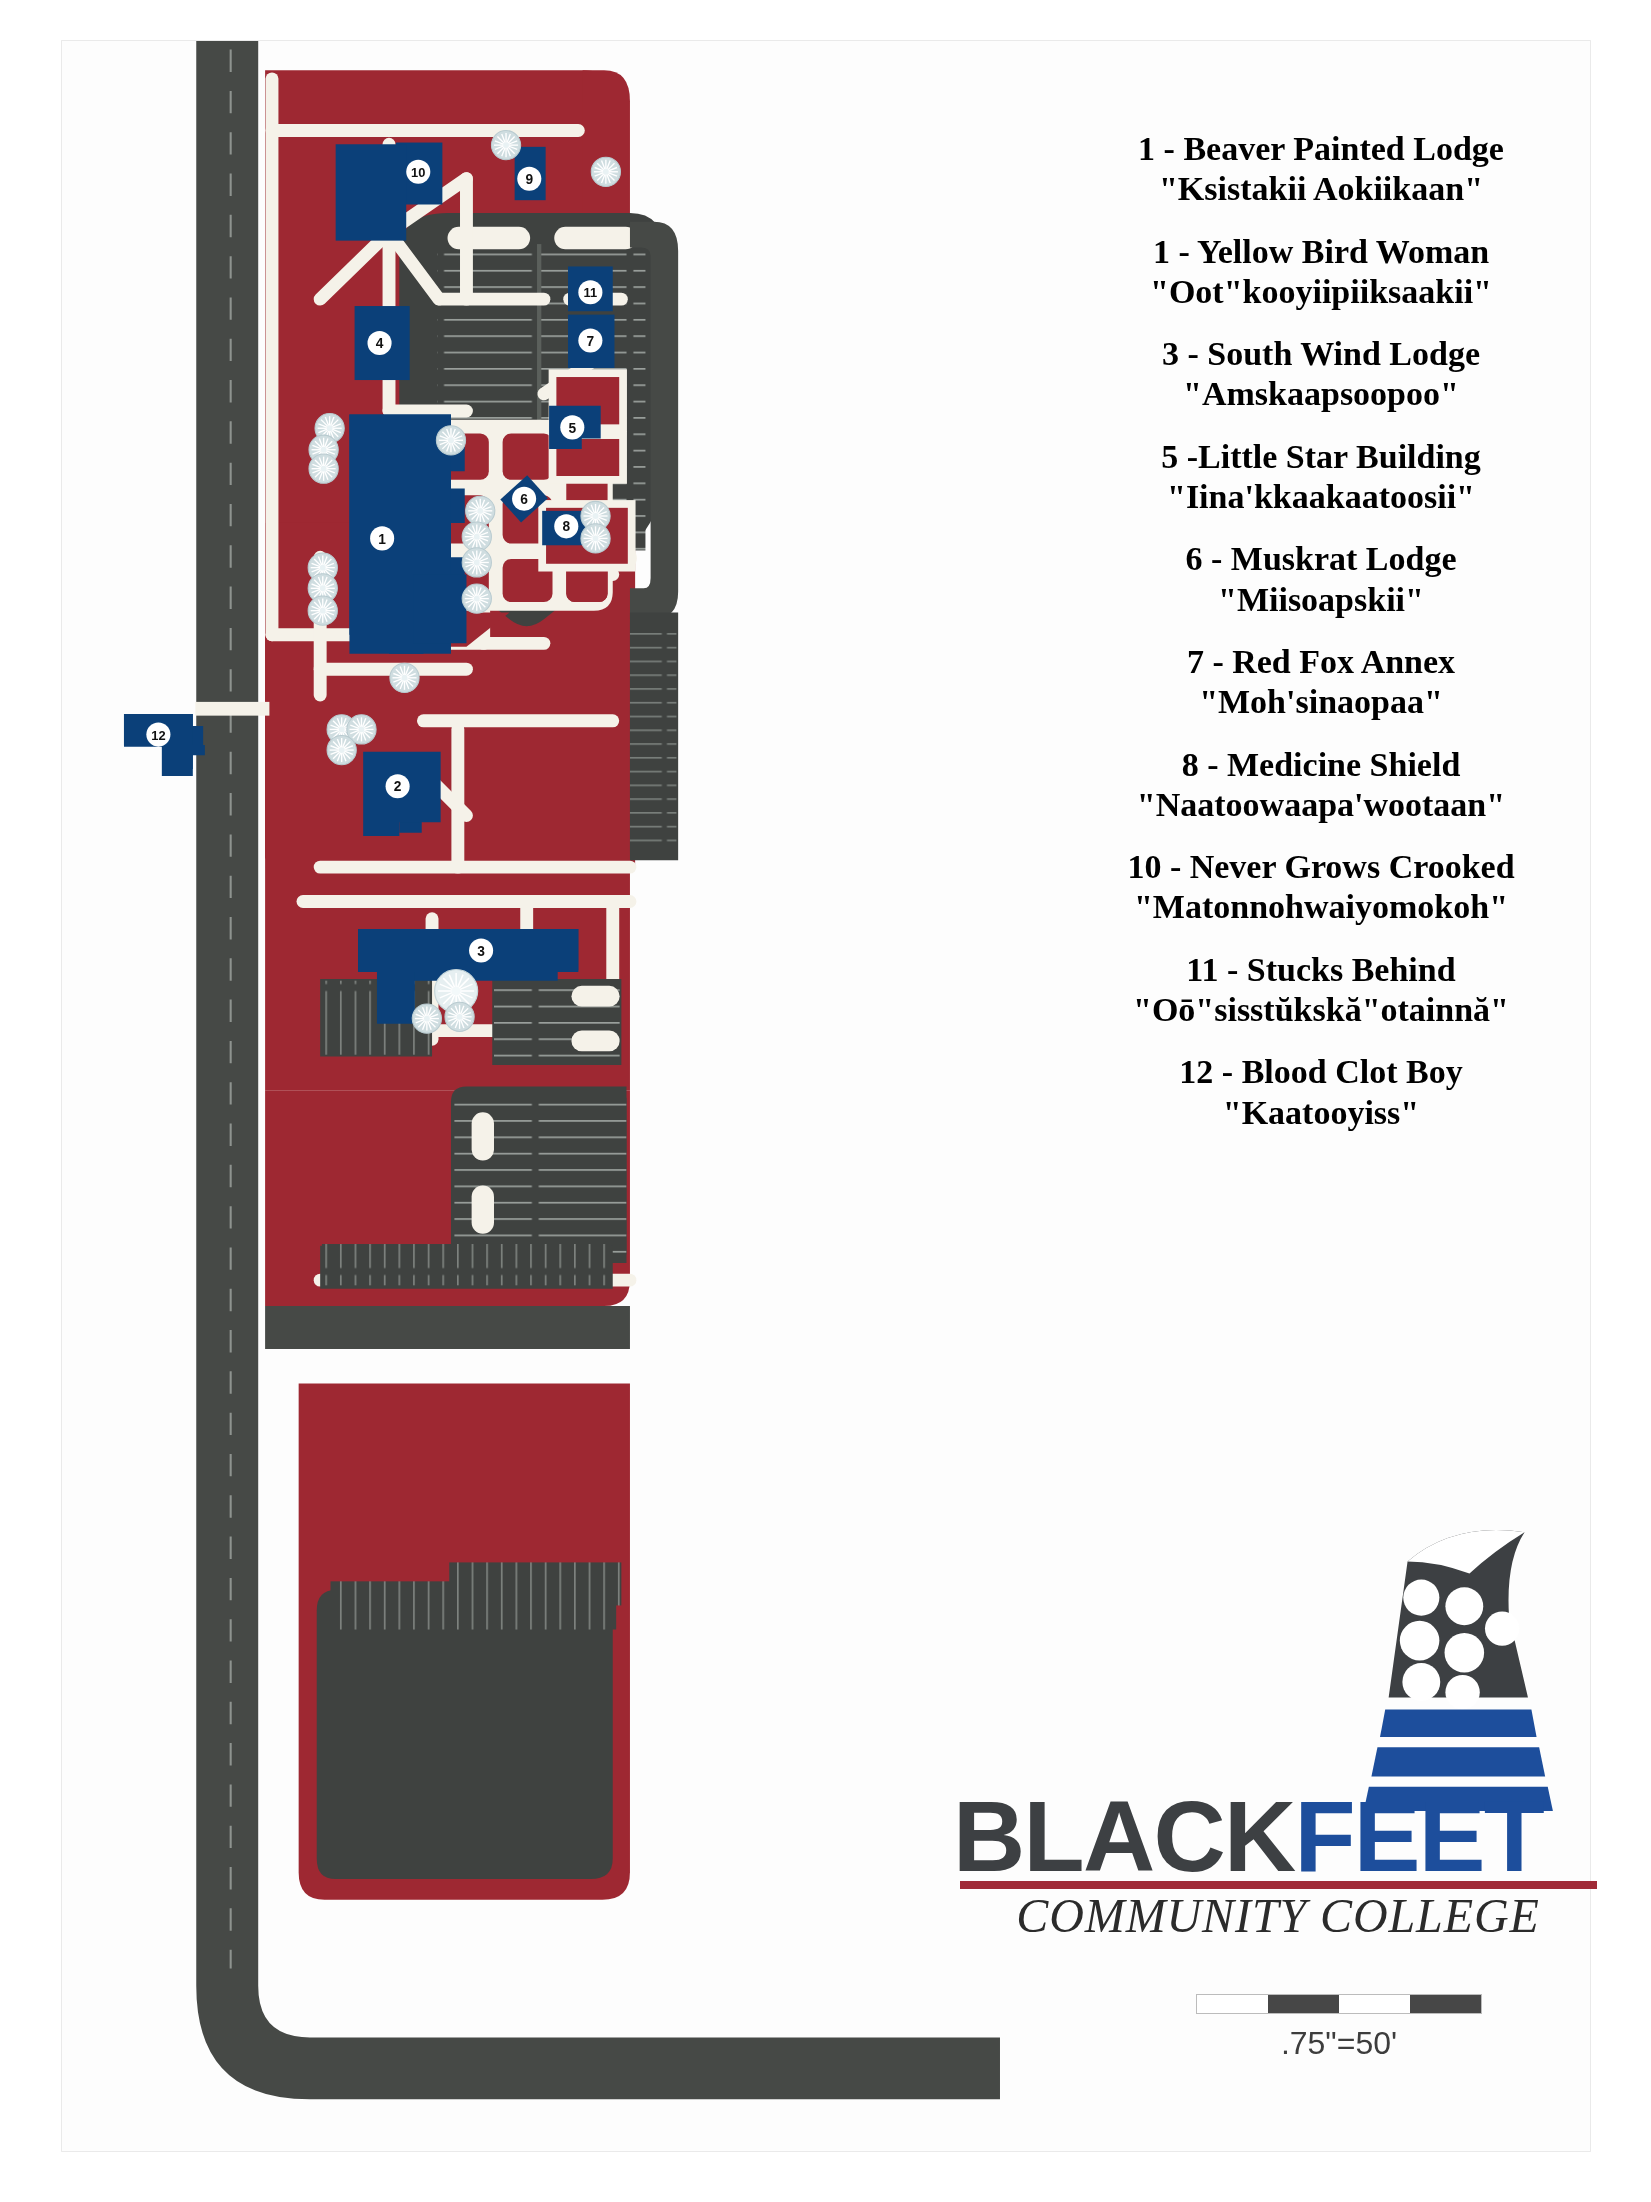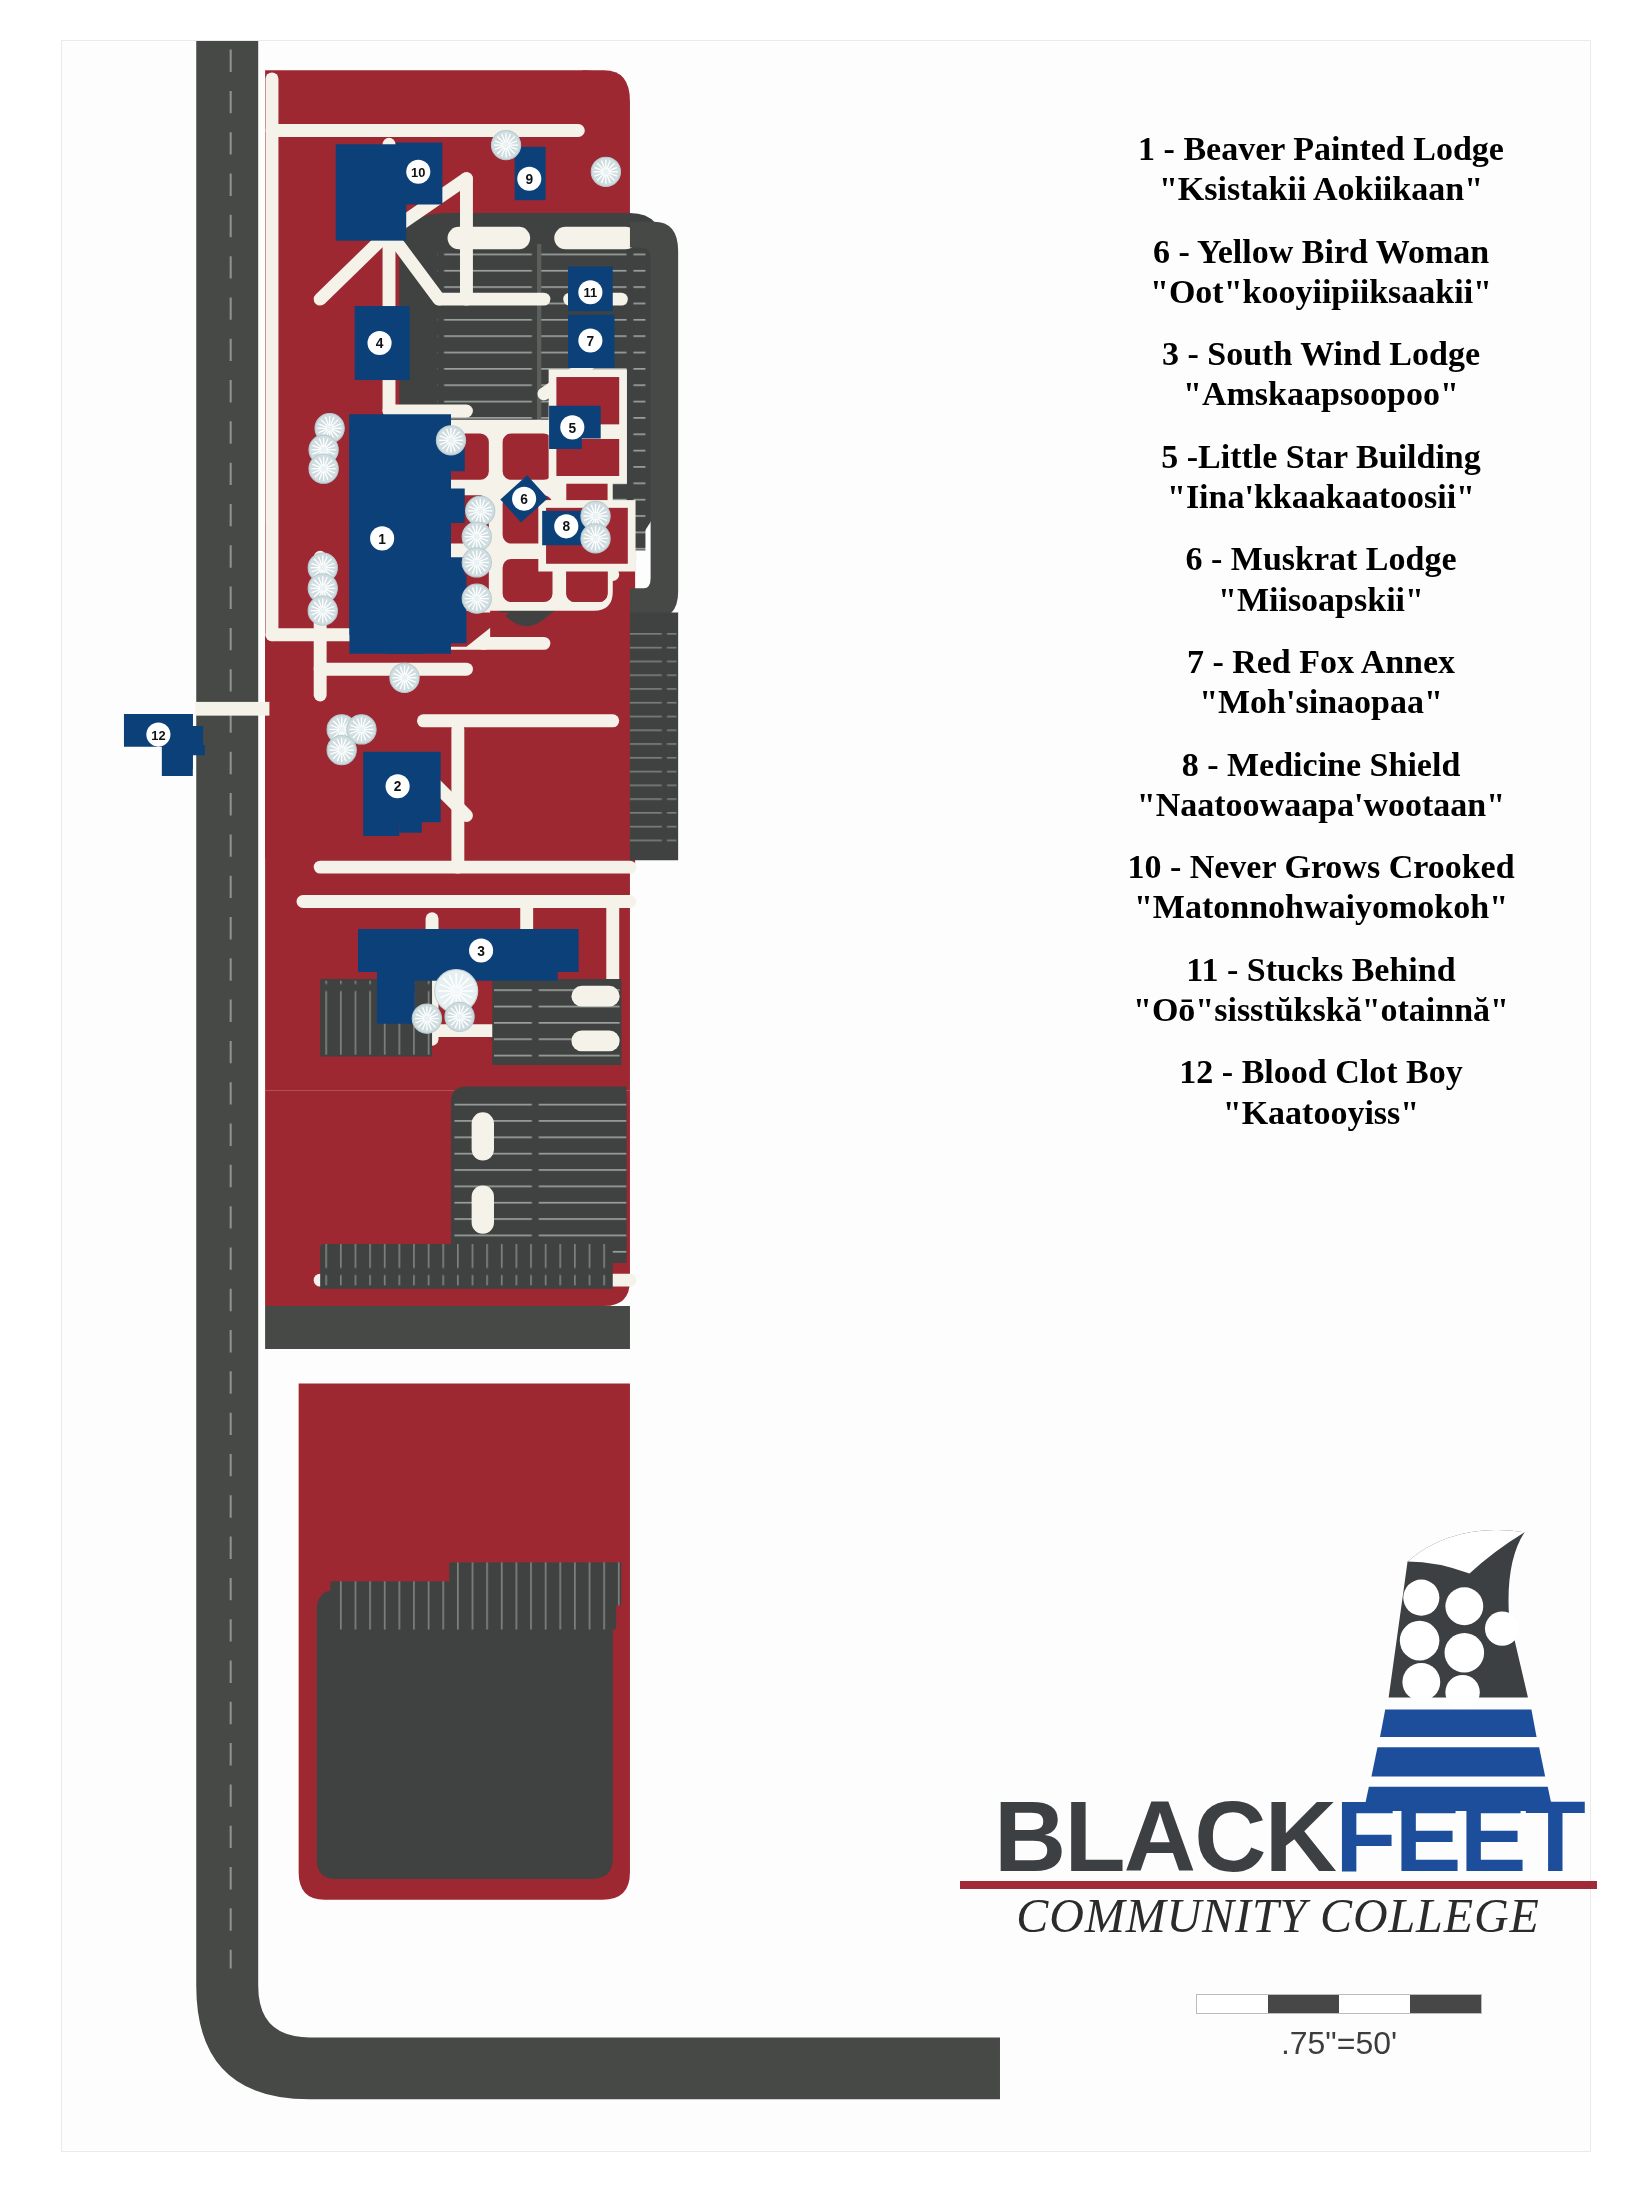--- a/index.html
+++ b/index.html
@@ -90,30 +90,30 @@
   #logo {
     position: absolute;
     left: 953px;
     top: 1527px;
     width: 654px;
     height: 430px;
   }
   #logo .tipi { position: absolute; left: 372px; top: 0px; width: 258px; height: 284px; }
   #logo .wordmark {
     position: absolute;
-    left: 14px;
+    left: 0;
     top: 267px;
     width: 644px;
     height: 84px;
     font-family: "Liberation Sans", sans-serif;
     font-weight: bold;
     font-size: 100px;
     letter-spacing: -1.7px;
     line-height: 84px;
-    text-align: center;
+    text-align: left;
     white-space: nowrap;
   }
   #logo .wm-black { color: #3d4043; }
   #logo .wm-feet  { color: #1d4e9c; }
   #logo .redline {
     position: absolute;
     left: 6.9px;
     top: 354px;
     width: 637px;
     height: 7.7px;
@@ -508,21 +508,21 @@
   </div>
 
   <div id="legend">
 
     <div class="legend-entry">
       <div class="legend-title">1 - Beaver Painted Lodge</div>
       <div class="legend-native">"Ksistakii Aokiikaan"</div>
     </div>
 
     <div class="legend-entry">
-      <div class="legend-title">6 - Yellow Bird Woman</div>
+      <div class="legend-title">1 - Yellow Bird Woman</div>
       <div class="legend-native">"Oot"kooyiipiiksaakii"</div>
     </div>
 
     <div class="legend-entry">
       <div class="legend-title">3 - South Wind Lodge</div>
       <div class="legend-native">"Amskaapsoopoo"</div>
     </div>
 
 
     <div class="legend-entry">

